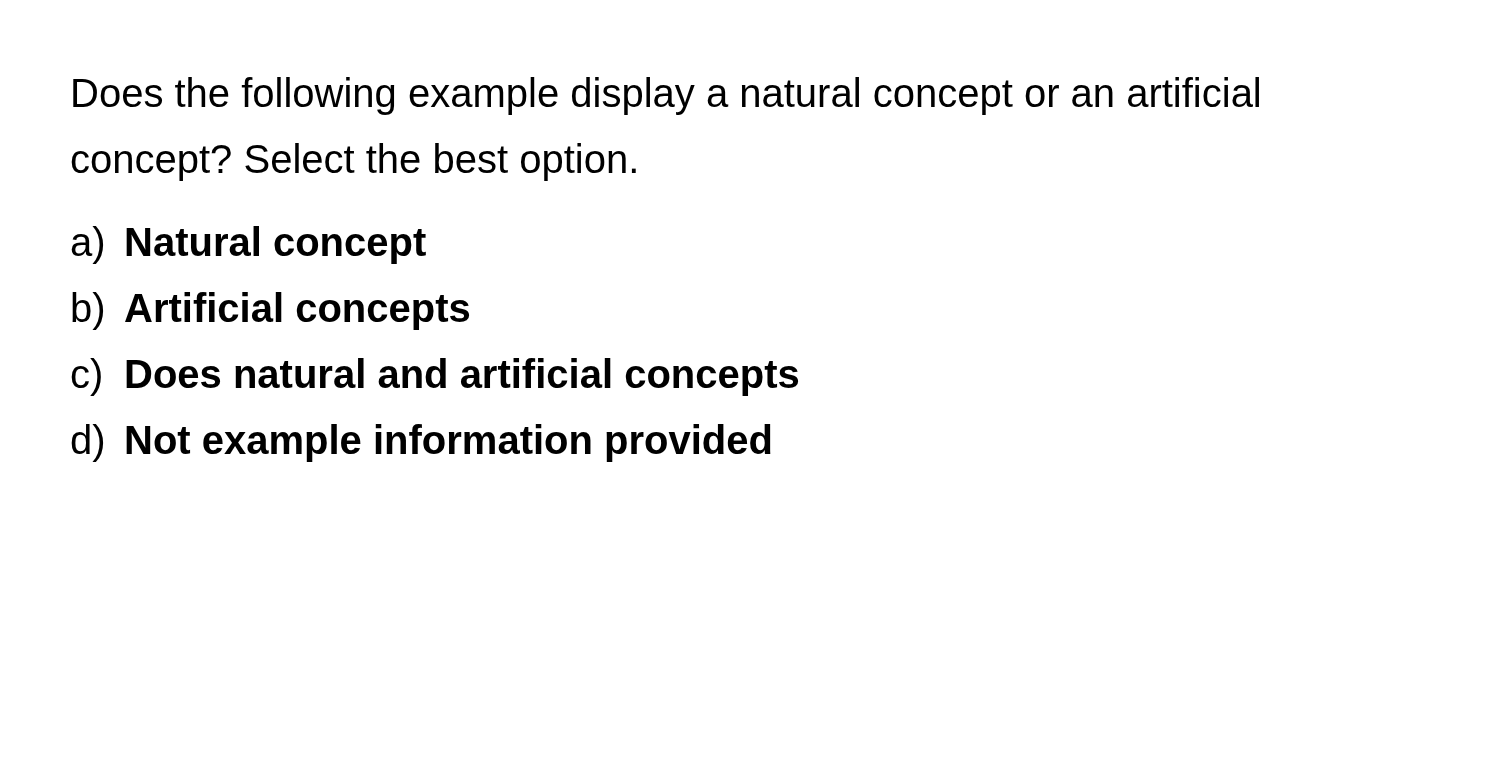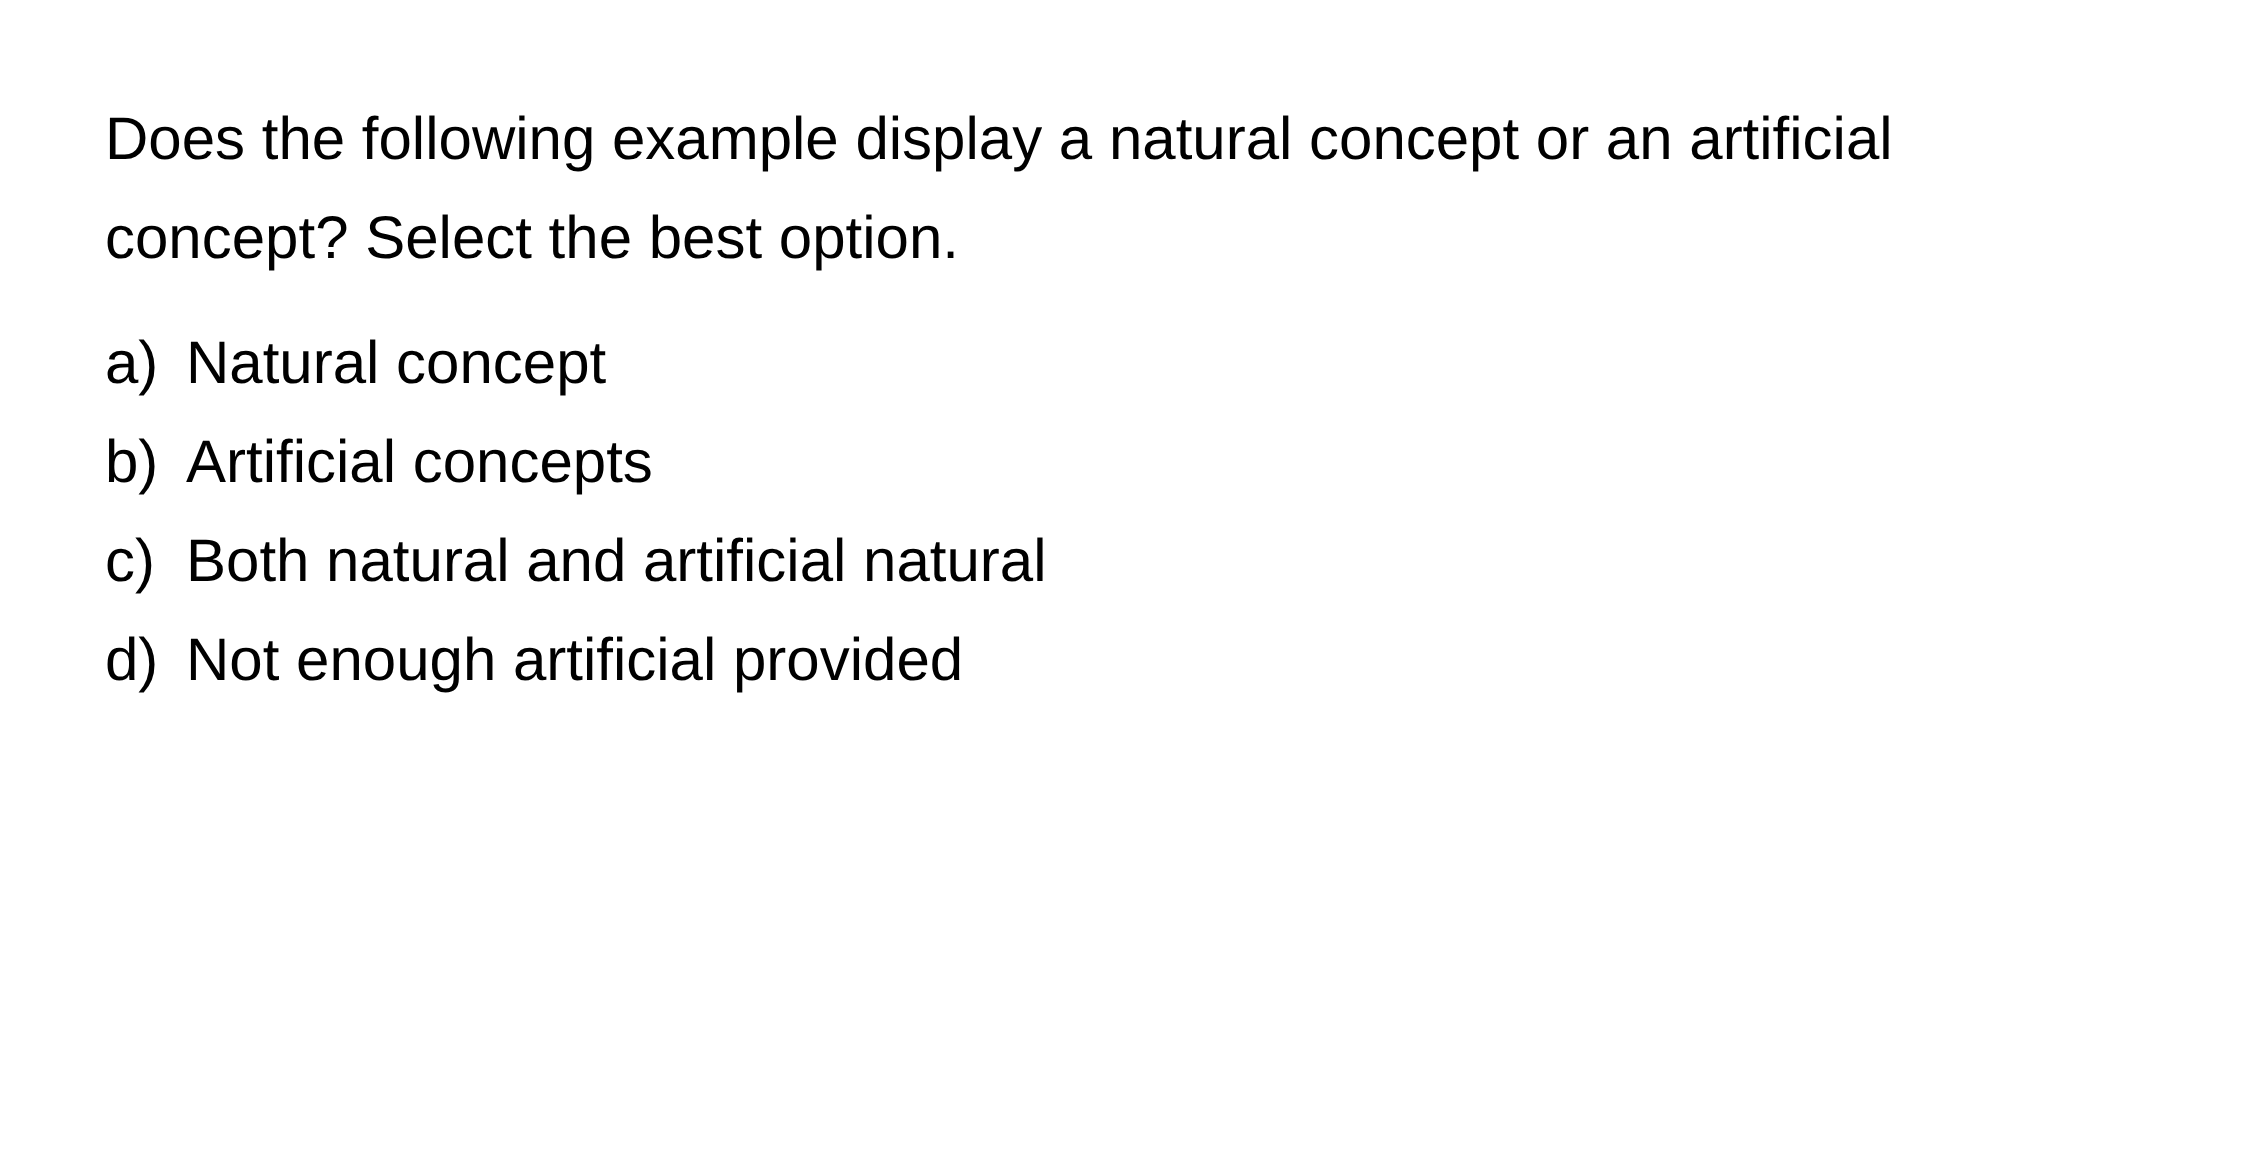--- a/index.html
+++ b/index.html
@@ -28,37 +28,38 @@
     }
     .option {
       display: flex;
       margin-bottom: 2px;
     }
     .option-letter {
       min-width: 54px;
     }
     .option-text {
       flex: 1;
+      font-weight: bold;
     }
   </style>
 </head>
 <body>
 
 <div class="question-text">Does the following example display a natural concept or an artificial concept? Select the best option.</div>
 
 <div class="options">
   <div class="option">
     <span class="option-letter">a)</span>
     <span class="option-text">Natural concept</span>
   </div>
   <div class="option">
     <span class="option-letter">b)</span>
     <span class="option-text">Artificial concepts</span>
   </div>
   <div class="option">
     <span class="option-letter">c)</span>
-    <span class="option-text">Both natural and artificial natural</span>
+    <span class="option-text">Does natural and artificial concepts</span>
   </div>
   <div class="option">
     <span class="option-letter">d)</span>
-    <span class="option-text">Not enough artificial provided</span>
+    <span class="option-text">Not example information provided</span>
   </div>
 </div>
 
 </body></html>

